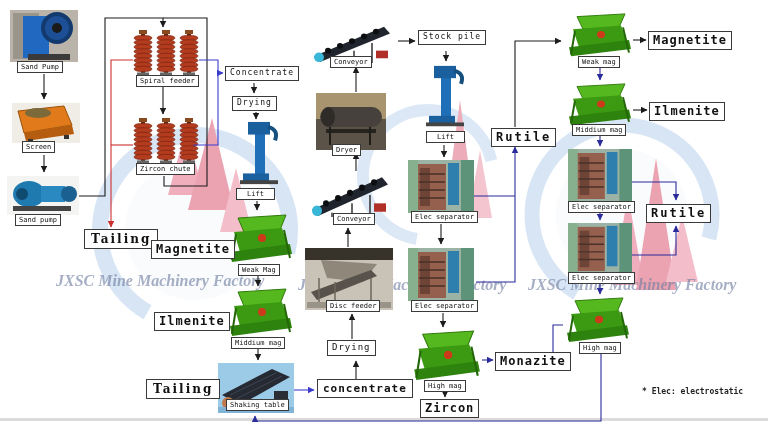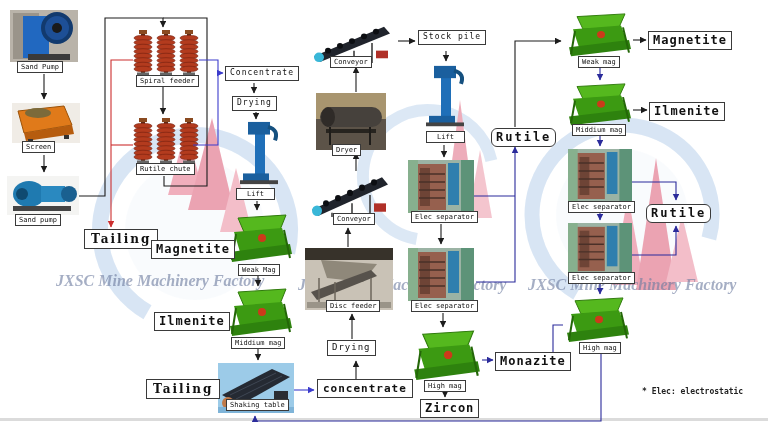--- a/index.html
+++ b/index.html
@@ -6,21 +6,21 @@
   #stage{position:relative;width:768px;height:429px;background:#ffffff;overflow:hidden;
          font-family:"DejaVu Sans Mono",monospace;}
   .img{position:absolute;z-index:1;}
   svg.lines{position:absolute;left:0;top:0;z-index:2;pointer-events:none;}
   svg.bg{position:absolute;left:0;top:0;z-index:0;}
   .lbl{position:absolute;z-index:3;background:#fff;border:1px solid #3a3a3a;color:#111;
        font:7px "DejaVu Sans Mono",monospace;padding:1px 3px;white-space:nowrap;line-height:1.15;}
   .box{position:absolute;z-index:3;background:#fff;border:1px solid #3a3a3a;color:#111;
        font:8px "DejaVu Sans Mono",monospace;padding:2px 4px;white-space:nowrap;letter-spacing:1px;line-height:1.1;}
   .bold{font-weight:bold;font-size:12px;}
-  .wide{letter-spacing:2px;border-radius:6px;}
+  .wide{letter-spacing:2px;}
   .big{font:bold 12px "DejaVu Serif",serif;letter-spacing:2px;padding:2px 6px;}
   .conc{font:bold 11px "DejaVu Sans Mono",monospace;letter-spacing:1px;padding:2px 5px;}
   .wm{position:absolute;z-index:0;font:bold italic 16px "Liberation Serif",serif;
       color:rgba(110,125,160,0.62);white-space:nowrap;}
   .notes{position:absolute;z-index:3;font:bold 8px "DejaVu Sans Mono",monospace;color:#222;line-height:1.6;}
   .bottom-bar{position:absolute;left:0;top:418px;width:768px;height:3px;background:#d2d2d2;opacity:.8;z-index:1;}
   .stroke-b{stroke:#1c1c1c;stroke-width:1.1;fill:none;}
   .stroke-n{stroke:#2b2b9b;stroke-width:1.1;fill:none;}
   .stroke-l{stroke:#3c3ccc;stroke-width:1.1;fill:none;}
   .stroke-r{stroke:#cc2f2f;stroke-width:1.1;fill:none;}
@@ -287,21 +287,21 @@
     <path class="stroke-l" d="M193,145 L218,145 L218,74"></path>
     <path class="stroke-l" d="M294,390 L314,390" marker-end="url(#ml)"></path>
     <path class="stroke-r" d="M133,60 L111,60 L111,227" marker-end="url(#mr)"></path>
     <path class="stroke-r" d="M133,145 L111,145"></path>
   </svg>
 
   <div class="lbl" style="left:17px;top:61px">Sand Pump</div>
   <div class="lbl" style="left:22px;top:141px">Screen</div>
   <div class="lbl" style="left:15px;top:214px">Sand pump</div>
   <div class="lbl" style="left:136px;top:75px">Spiral feeder</div>
-  <div class="lbl" style="left:136px;top:163px">Rutile chute</div>
+  <div class="lbl" style="left:136px;top:163px">Zircon chute</div>
   <div class="lbl" style="left:236px;top:188px;padding:1px 10px">Lift</div>
   <div class="lbl" style="left:238px;top:264px">Weak Mag</div>
   <div class="lbl" style="left:231px;top:337px">Middium mag</div>
   <div class="lbl" style="left:226px;top:399px">Shaking table</div>
   <div class="lbl" style="left:330px;top:56px">Conveyor</div>
   <div class="lbl" style="left:332px;top:144px">Dryer</div>
   <div class="lbl" style="left:333px;top:213px">Conveyor</div>
   <div class="lbl" style="left:326px;top:300px">Disc feeder</div>
   <div class="lbl" style="left:426px;top:131px;padding:1px 10px">Lift</div>
   <div class="lbl" style="left:411px;top:211px">Elec separator</div>

